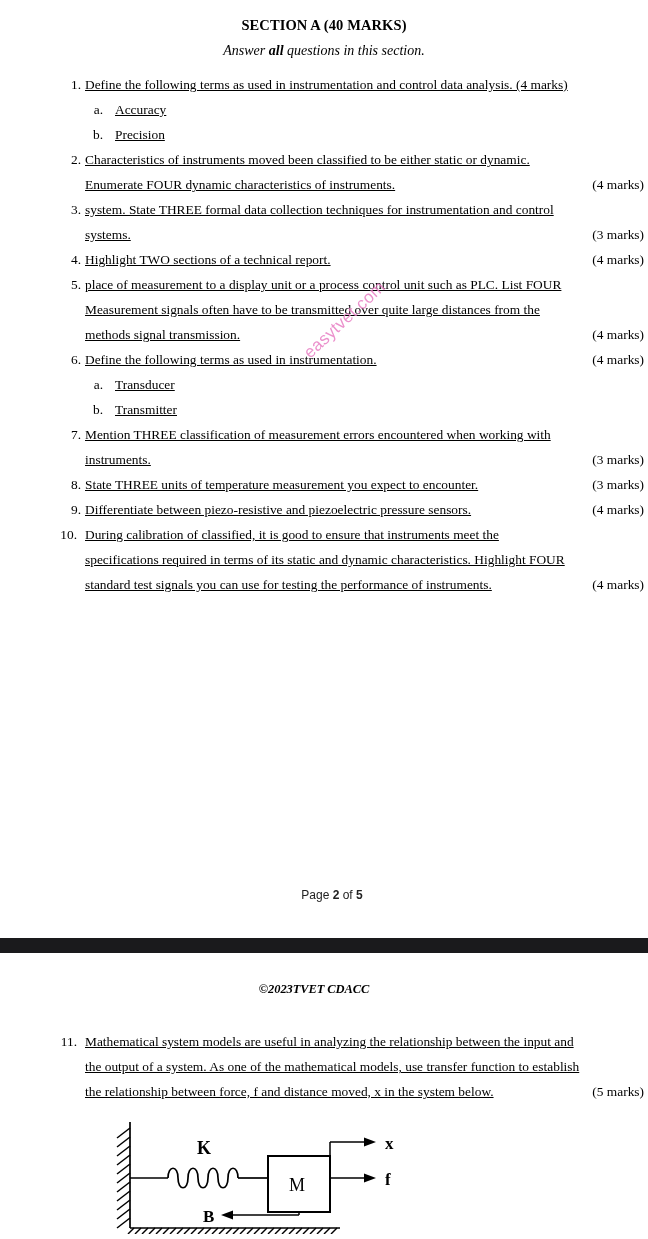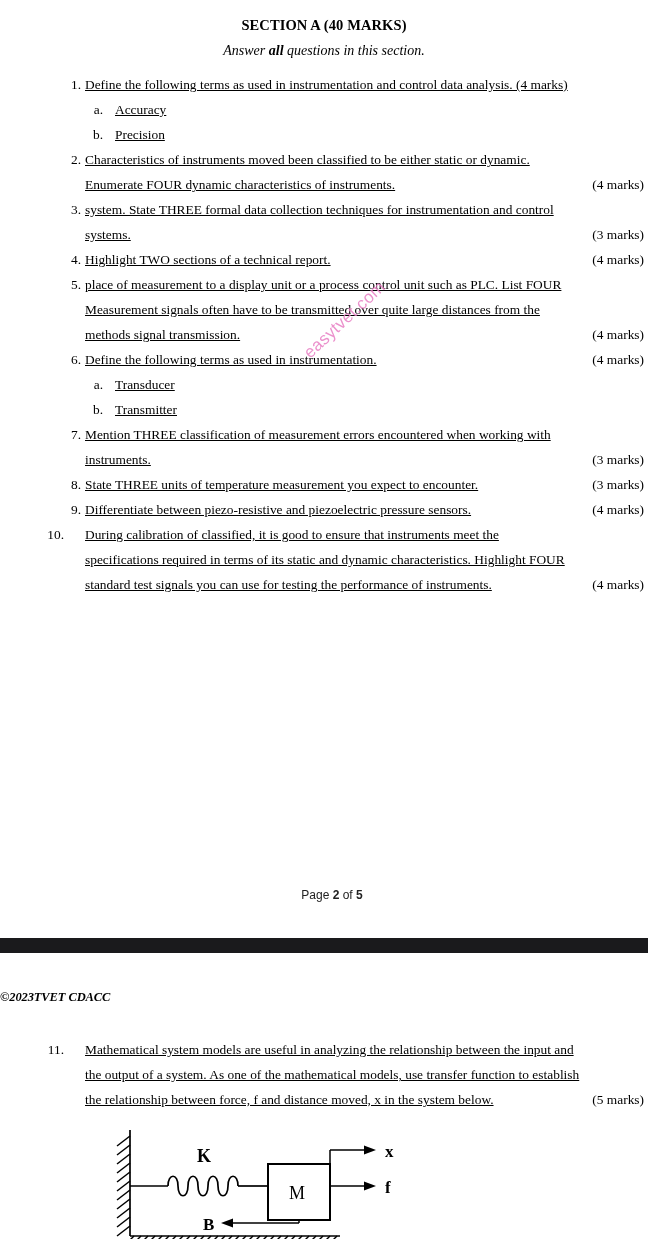--- a/index.html
+++ b/index.html
@@ -56,21 +56,21 @@
     line-height: 25px;
     margin: 0 0 0 0;
   }
   .q .num {
     position: absolute;
     left: 55px;
     width: 26px;
     text-align: right;
     top: 0;
   }
-  .q .num.wide { left: 31px; width: 33px; text-align: right; }
+  .q .num.wide { left: 44px; width: 33px; text-align: right; }
 
   .qbody { display: block; text-decoration: underline; }
 
   
   .line { display: block; position: relative; }
   .marks {
     position: absolute;
     right: -36px;
     top: 0;
     white-space: nowrap;
@@ -126,26 +126,27 @@
 
   
   .page-break-band {
     width: 100%;
     height: 15px;
     background: #1a1a1c;
   }
 
   
   .copyright {
-    text-align: left;
+    text-align: center;
     font-style: italic;
     font-weight: bold;
     font-size: 12.5px;
-    padding: 37px 42px 0 0;
+    padding: 29px 42px 0 0;
     letter-spacing: -.1px;
+    margin-left: 22px;
   }
 
   
   .q11wrap { margin-top: 32px; }
 
   
   .diagram {
     margin: 12px 0 0 0;
     padding-left: 108px;
   }

